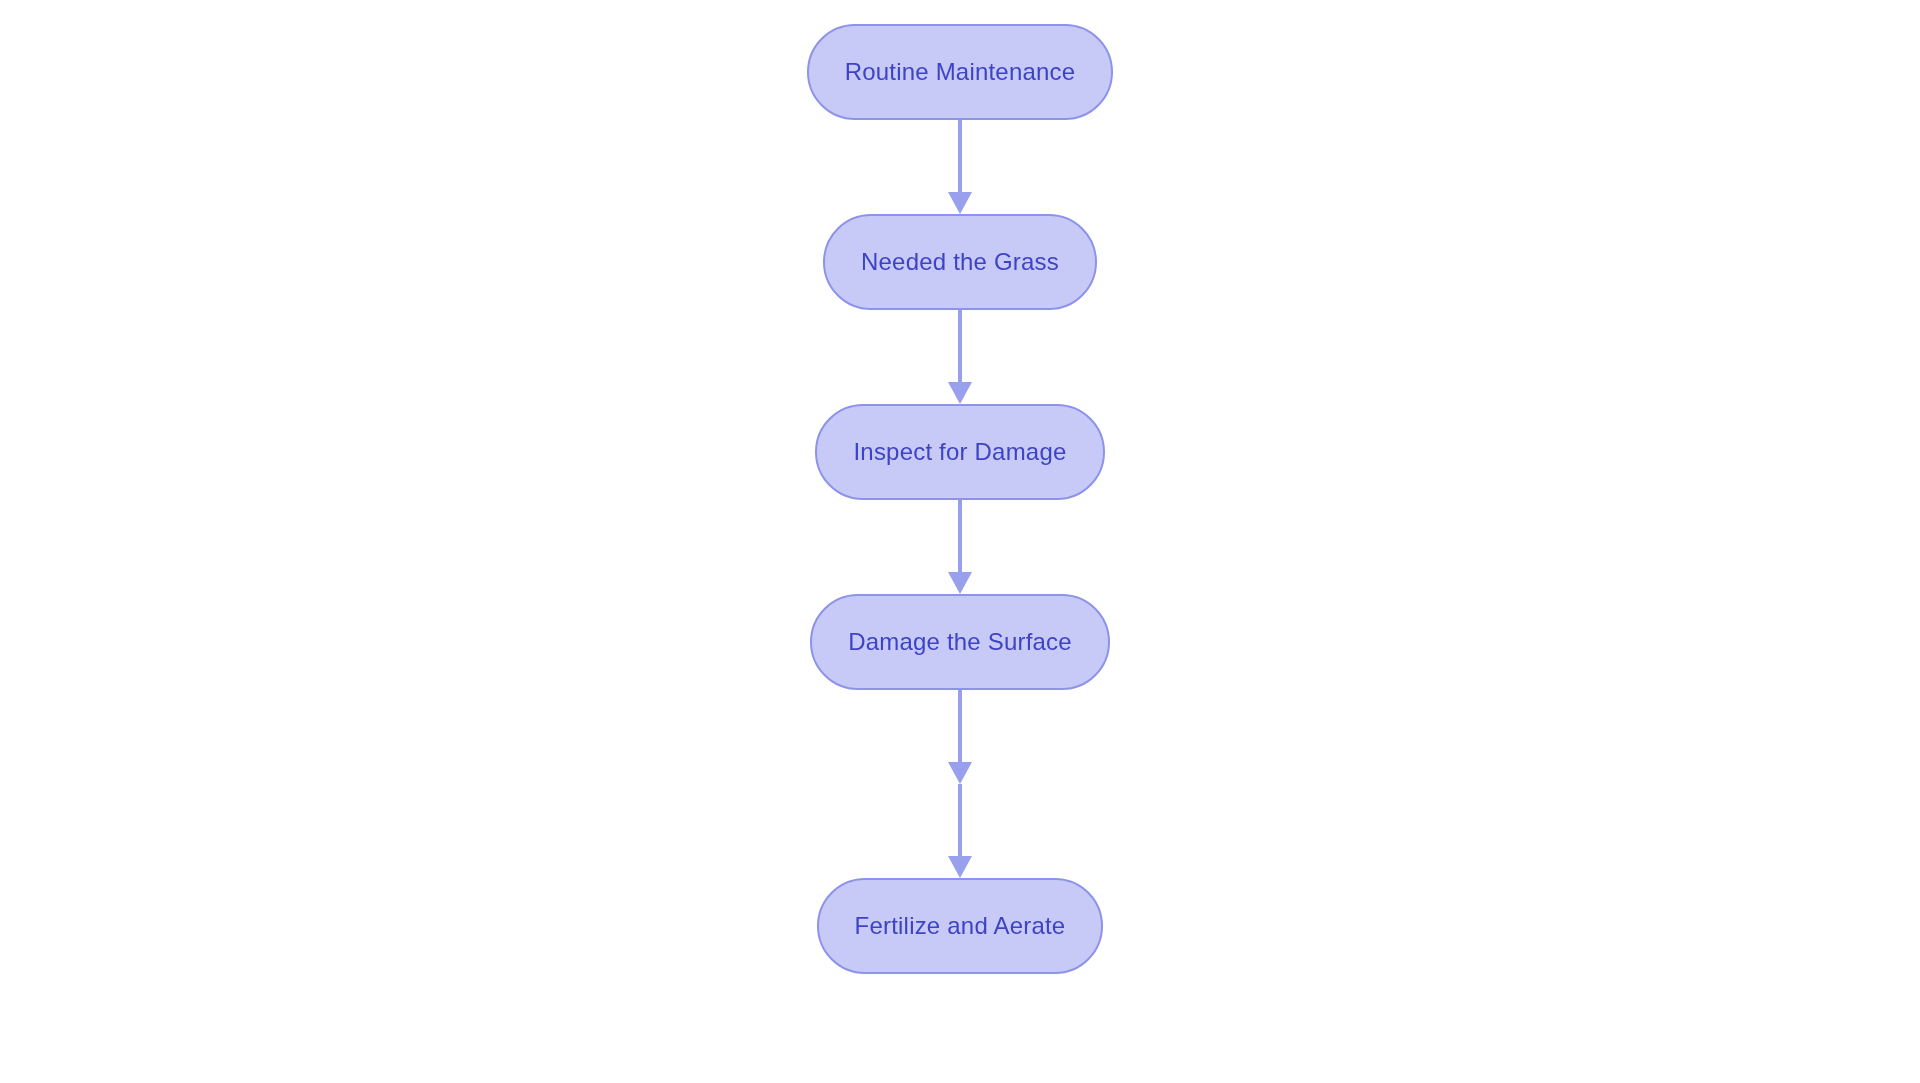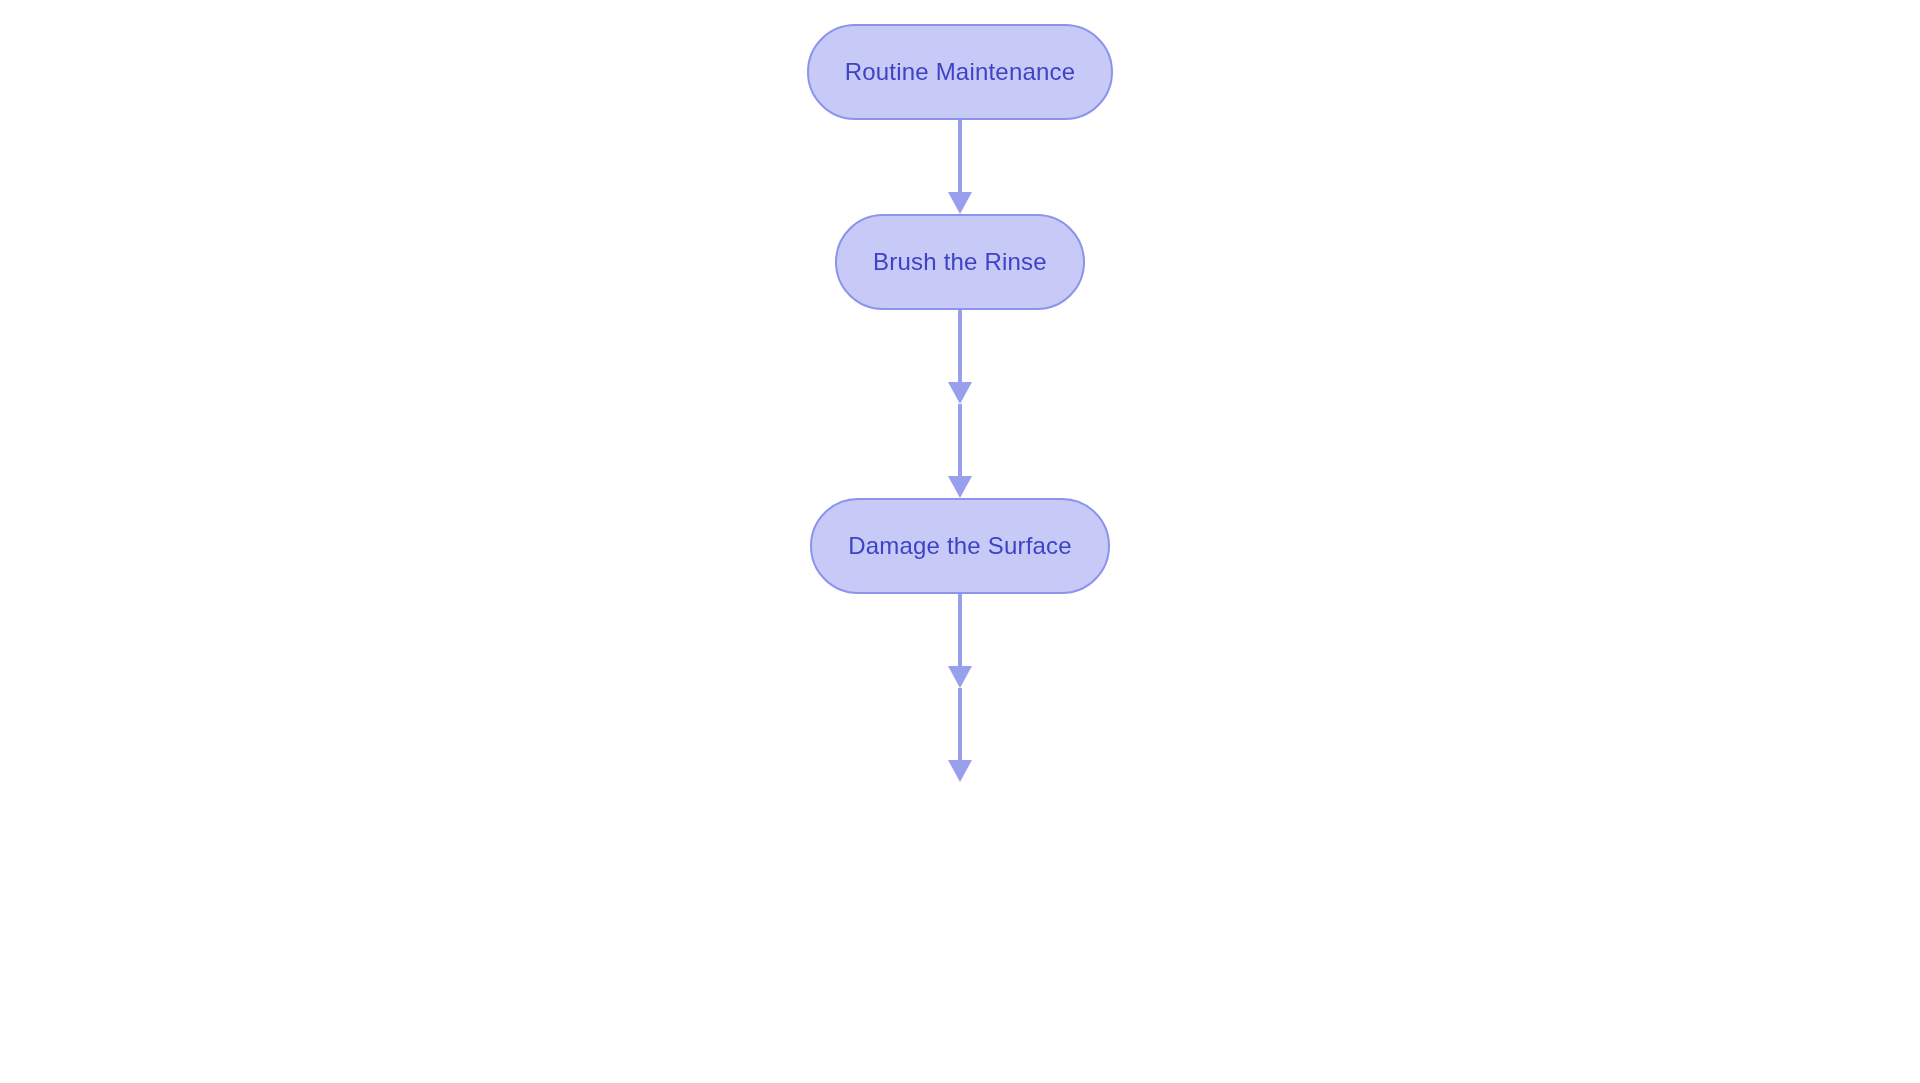--- a/index.html
+++ b/index.html
@@ -58,28 +58,31 @@
   <div class="flow-node">
     <span>Routine Maintenance</span>
   </div>
 
   <svg class="flow-arrow" viewBox="0 0 26 94" aria-hidden="true">
     <line x1="13" y1="0" x2="13" y2="74" stroke="currentColor" stroke-width="4"></line>
     <polygon points="1,72 25,72 13,94" fill="currentColor"></polygon>
   </svg>
 
   <div class="flow-node">
-    <span>Brush the Rinse</span>
+    <span>Needed the Grass</span>
   </div>
 
   <svg class="flow-arrow" viewBox="0 0 26 94" aria-hidden="true">
     <line x1="13" y1="0" x2="13" y2="74" stroke="currentColor" stroke-width="4"></line>
     <polygon points="1,72 25,72 13,94" fill="currentColor"></polygon>
   </svg>
 
+  <div class="flow-node">
+    <span>Inspect for Damage</span>
+  </div>
 
   <svg class="flow-arrow" viewBox="0 0 26 94" aria-hidden="true">
     <line x1="13" y1="0" x2="13" y2="74" stroke="currentColor" stroke-width="4"></line>
     <polygon points="1,72 25,72 13,94" fill="currentColor"></polygon>
   </svg>
 
   <div class="flow-node">
     <span>Damage the Surface</span>
   </div>
 
@@ -87,14 +90,17 @@
     <line x1="13" y1="0" x2="13" y2="74" stroke="currentColor" stroke-width="4"></line>
     <polygon points="1,72 25,72 13,94" fill="currentColor"></polygon>
   </svg>
 
 
   <svg class="flow-arrow" viewBox="0 0 26 94" aria-hidden="true">
     <line x1="13" y1="0" x2="13" y2="74" stroke="currentColor" stroke-width="4"></line>
     <polygon points="1,72 25,72 13,94" fill="currentColor"></polygon>
   </svg>
 
+  <div class="flow-node">
+    <span>Fertilize and Aerate</span>
+  </div>
 
 </div>
 
 </body></html>

